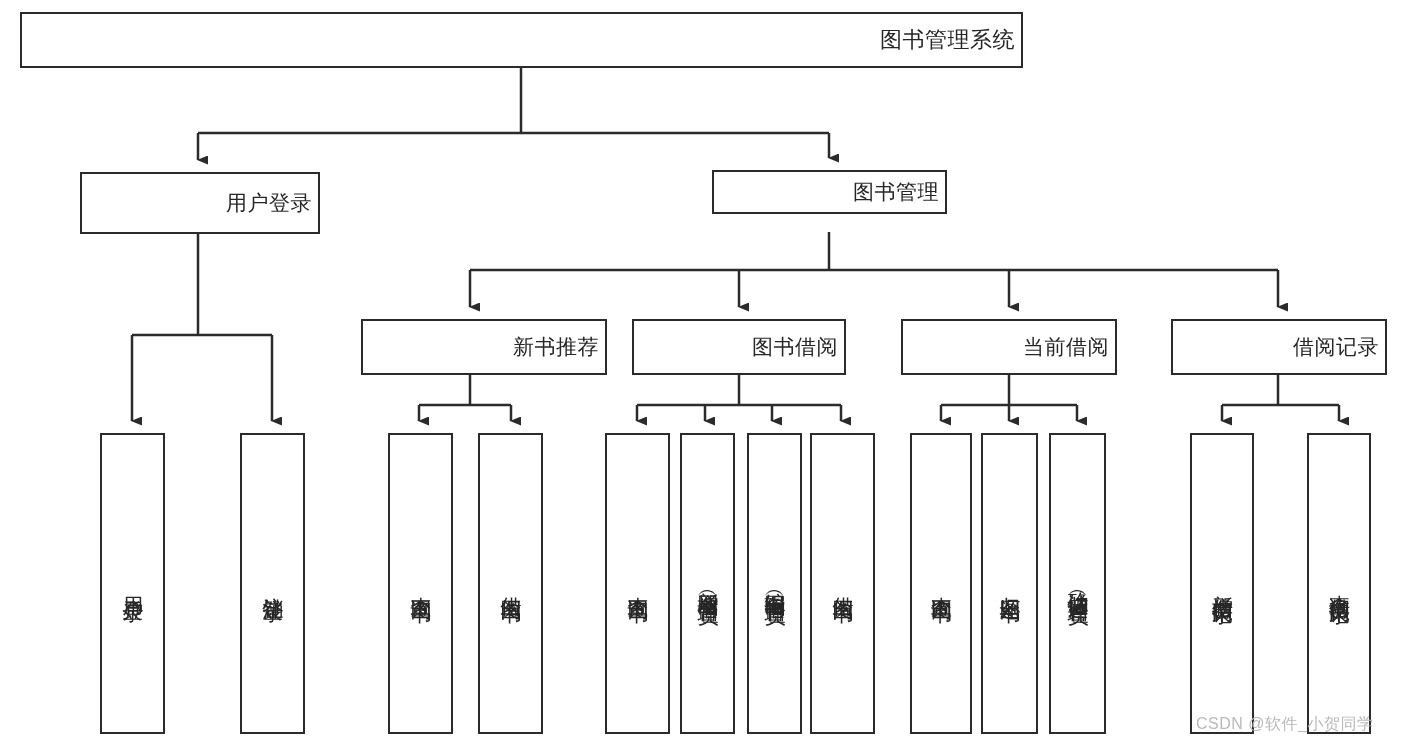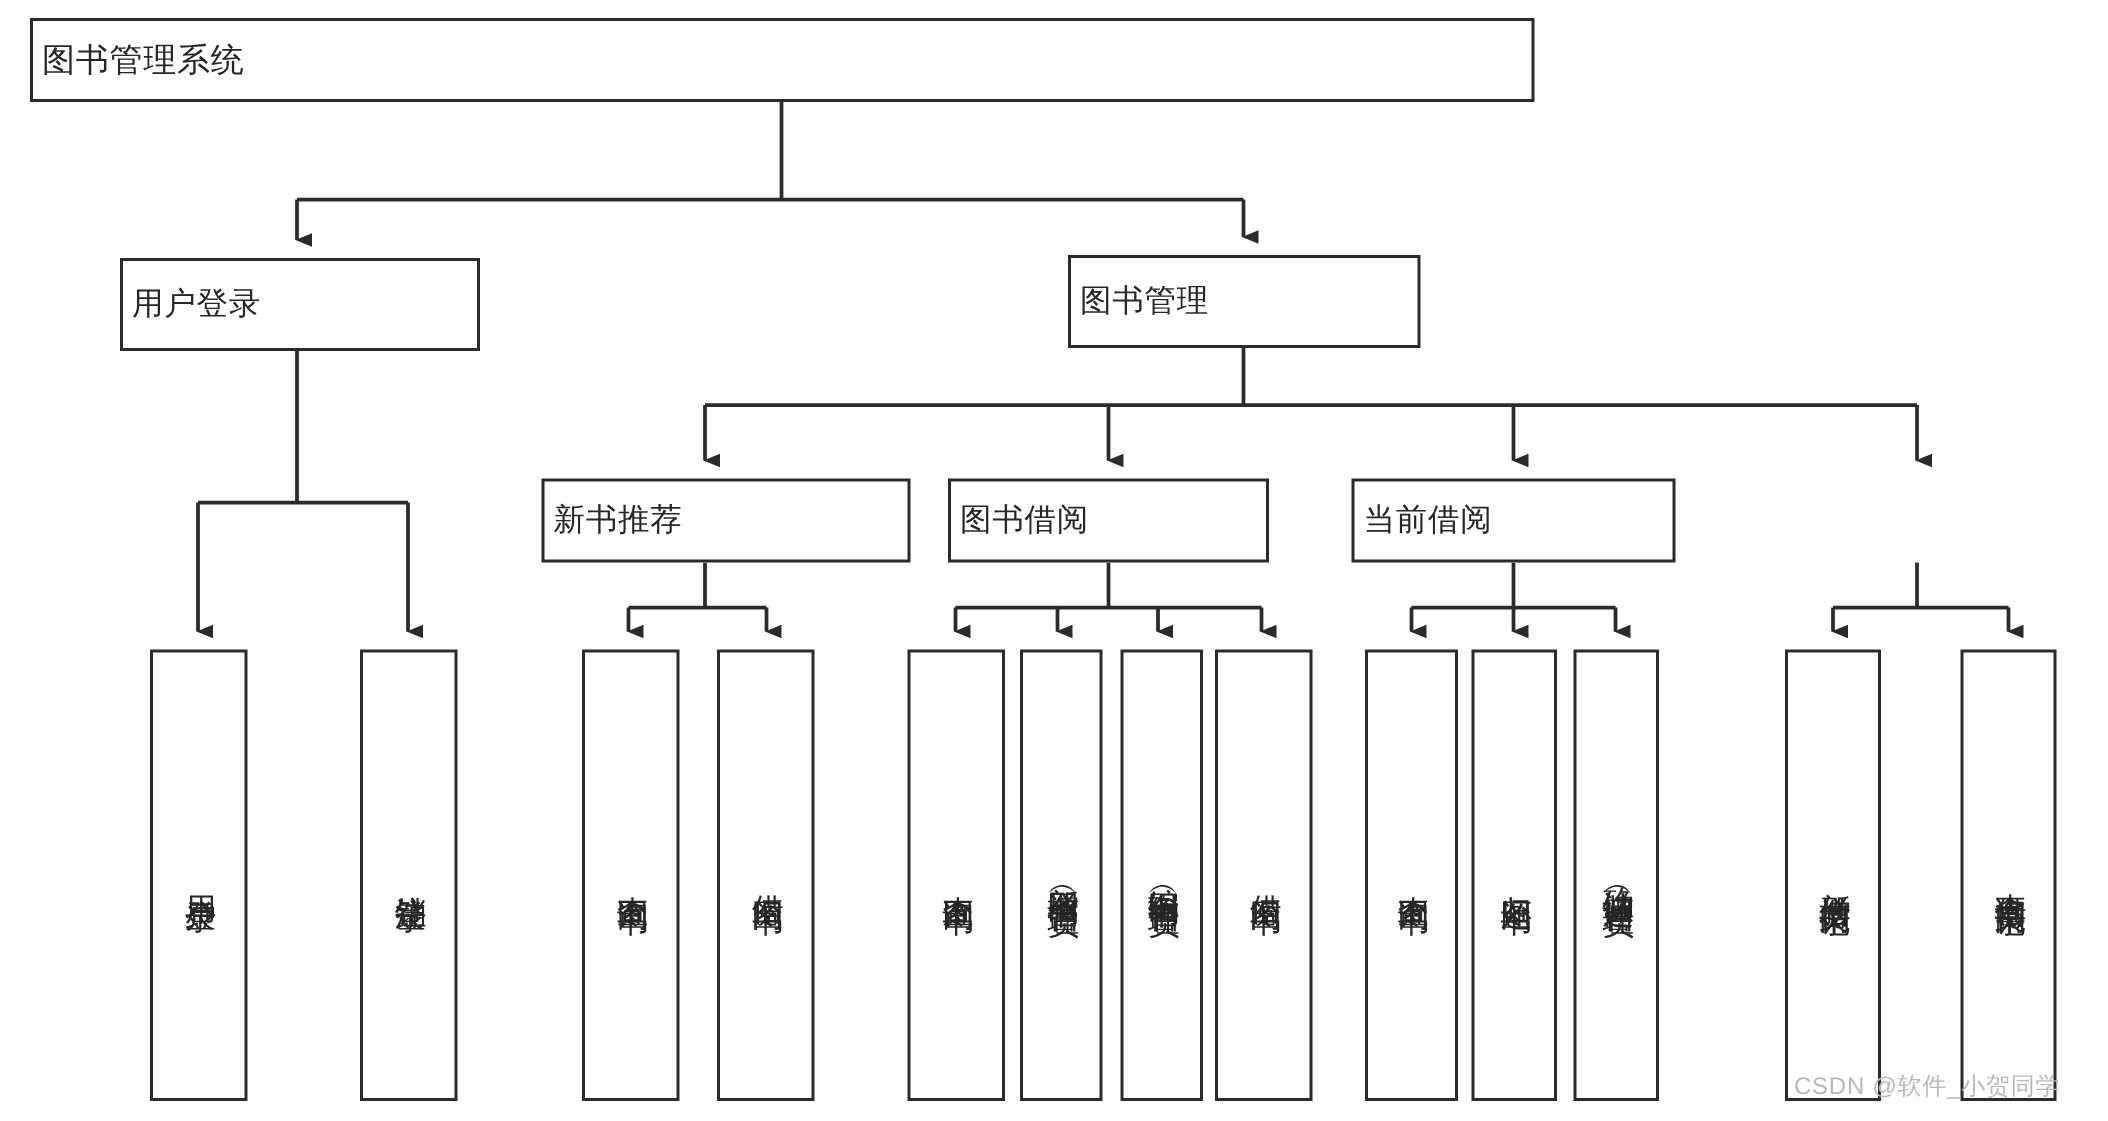--- a/index.html
+++ b/index.html
@@ -27,21 +27,21 @@
     pointer-events: none;
   }
   .node {
     position: absolute;
     box-sizing: border-box;
     background: #ffffff;
     border: 2.5px solid #2b2b2b;
     color: #262626;
     display: flex;
     align-items: center;
-    justify-content: flex-start;
+    justify-content: flex-end;
     text-align: center;
     line-height: 1.18;
   }
   .node.horiz {
     font-size: 21px;
     letter-spacing: 0.5px;
     padding: 0 6px;
   }
   .node.root {
     font-size: 22px;
@@ -125,33 +125,36 @@
     </g>
   </svg>
 
   <div class="node horiz root" style="left:20px; top:12px; width:1003px; height:56px;">
     <span class="node-label">图书管理系统</span>
   </div>
 
   <div class="node horiz" style="left:80px; top:172px; width:240px; height:62px;">
     <span class="node-label">用户登录</span>
   </div>
-  <div class="node horiz" style="left:712px; top:170px; width:235px; height:62px;">
+  <div class="node horiz" style="left:712px; top:170px; width:235px; height:44px;">
     <span class="node-label">图书管理</span>
   </div>
 
   <div class="node horiz" style="left:361px; top:319px; width:246px; height:56px;">
     <span class="node-label">新书推荐</span>
   </div>
   <div class="node horiz" style="left:901px; top:319px; width:216px; height:56px;">
     <span class="node-label">当前借阅</span>
   </div>
   <div class="node horiz" style="left:632px; top:319px; width:214px; height:56px;">
     <span class="node-label">图书借阅</span>
   </div>
+  <div class="node horiz" style="left:1171px; top:319px; width:216px; height:56px;">
+    <span class="node-label">借阅记录</span>
+  </div>
 
   <div class="node vert" style="left:100px; top:433px; width:65px; height:301px;">
     <span class="node-label">用户登录</span>
   </div>
   <div class="node vert" style="left:240px; top:433px; width:65px; height:301px;">
     <span class="node-label">注销登录</span>
   </div>
 
   <div class="node vert" style="left:388px; top:433px; width:65px; height:301px;">
     <span class="node-label">查询图书</span>

